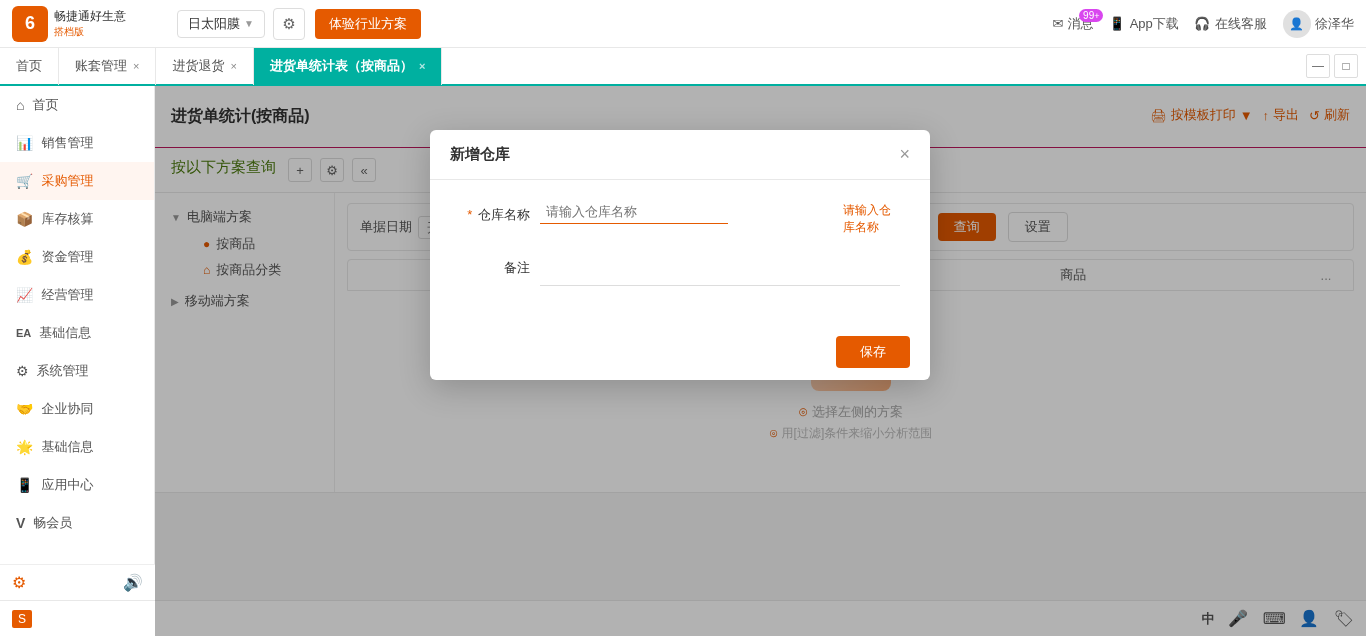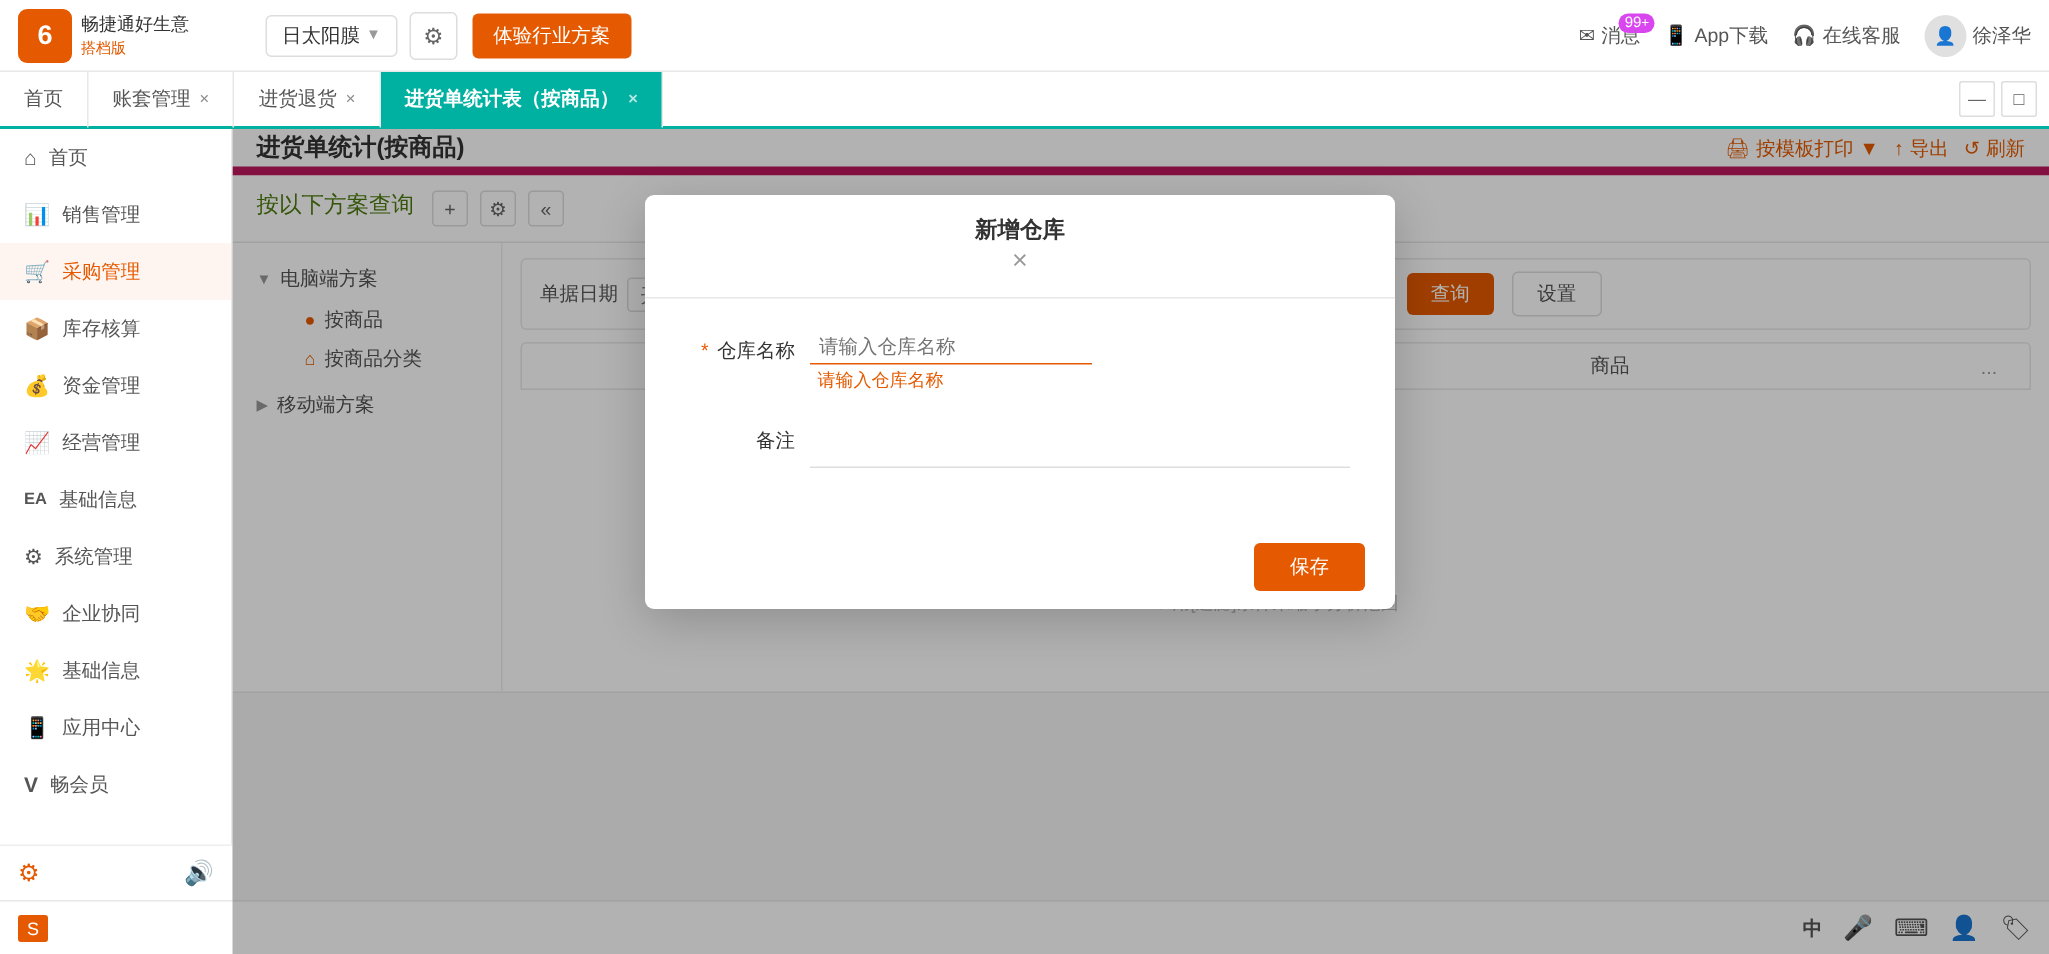--- a/index.html
+++ b/index.html
@@ -135,23 +135,23 @@
     
     .content {
       flex: 1;
       background: #f5f5f5;
       overflow: hidden;
       position: relative;
     }
 
     .page-header {
       background: #fff;
-      padding: 2px 16px;
-      display: flex; align-items: center; justify-content: space-between;
-      border-bottom: 6px solid #be185d;
+      padding: 20px 16px;
+      display: flex; align-items: flex-start; justify-content: space-between;
+      border-bottom: 1px solid #be185d;
     }
     .page-title { font-size: 16px; font-weight: bold; color: #333; }
     .header-actions { display: flex; align-items: center; gap: 10px; }
     .header-btn {
       display: flex; align-items: center; gap: 4px;
       color: #e55a00; font-size: 13px; cursor: pointer;
     }
 
     .query-section {
       background: #fff;
@@ -231,21 +231,20 @@
       width: 500px;
       background: #fff;
       border-radius: 6px;
       box-shadow: 0 8px 32px rgba(0,0,0,0.2);
       z-index: 200;
     }
     .dialog-header {
       display: flex; align-items: center; justify-content: space-between;
       padding: 14px 20px;
       border-bottom: 1px solid #e8e8e8;
-      flex-direction: column;
     }
     .dialog-title { font-size: 15px; font-weight: bold; color: #333; }
     .dialog-close {
       color: #999; font-size: 18px; cursor: pointer;
     }
     .dialog-body {
       padding: 20px 30px;
     }
     .form-row {
       display: flex; align-items: flex-start;
@@ -579,21 +578,21 @@
 </div>
 
 <div class="dialog">
   <div class="dialog-header">
     <span class="dialog-title">新增仓库</span>
     <span class="dialog-close">×</span>
   </div>
   <div class="dialog-body">
 
 
-    <div class="form-row" style="flex-direction:column;align-items:flex-start;">
+    <div class="form-row" style="flex-direction:row;align-items:flex-start;">
       <div style="display:flex;align-items:center;width:100%;">
         <div class="form-label">
           <span class="required">*</span>
           <span>仓库名称</span>
         </div>
         <div class="form-input-wrapper" style="flex:1;">
           <input class="form-input error" type="text" placeholder="请输入仓库名称" style="">
         </div>
       </div>
       <div style="padding-left:85px;">

